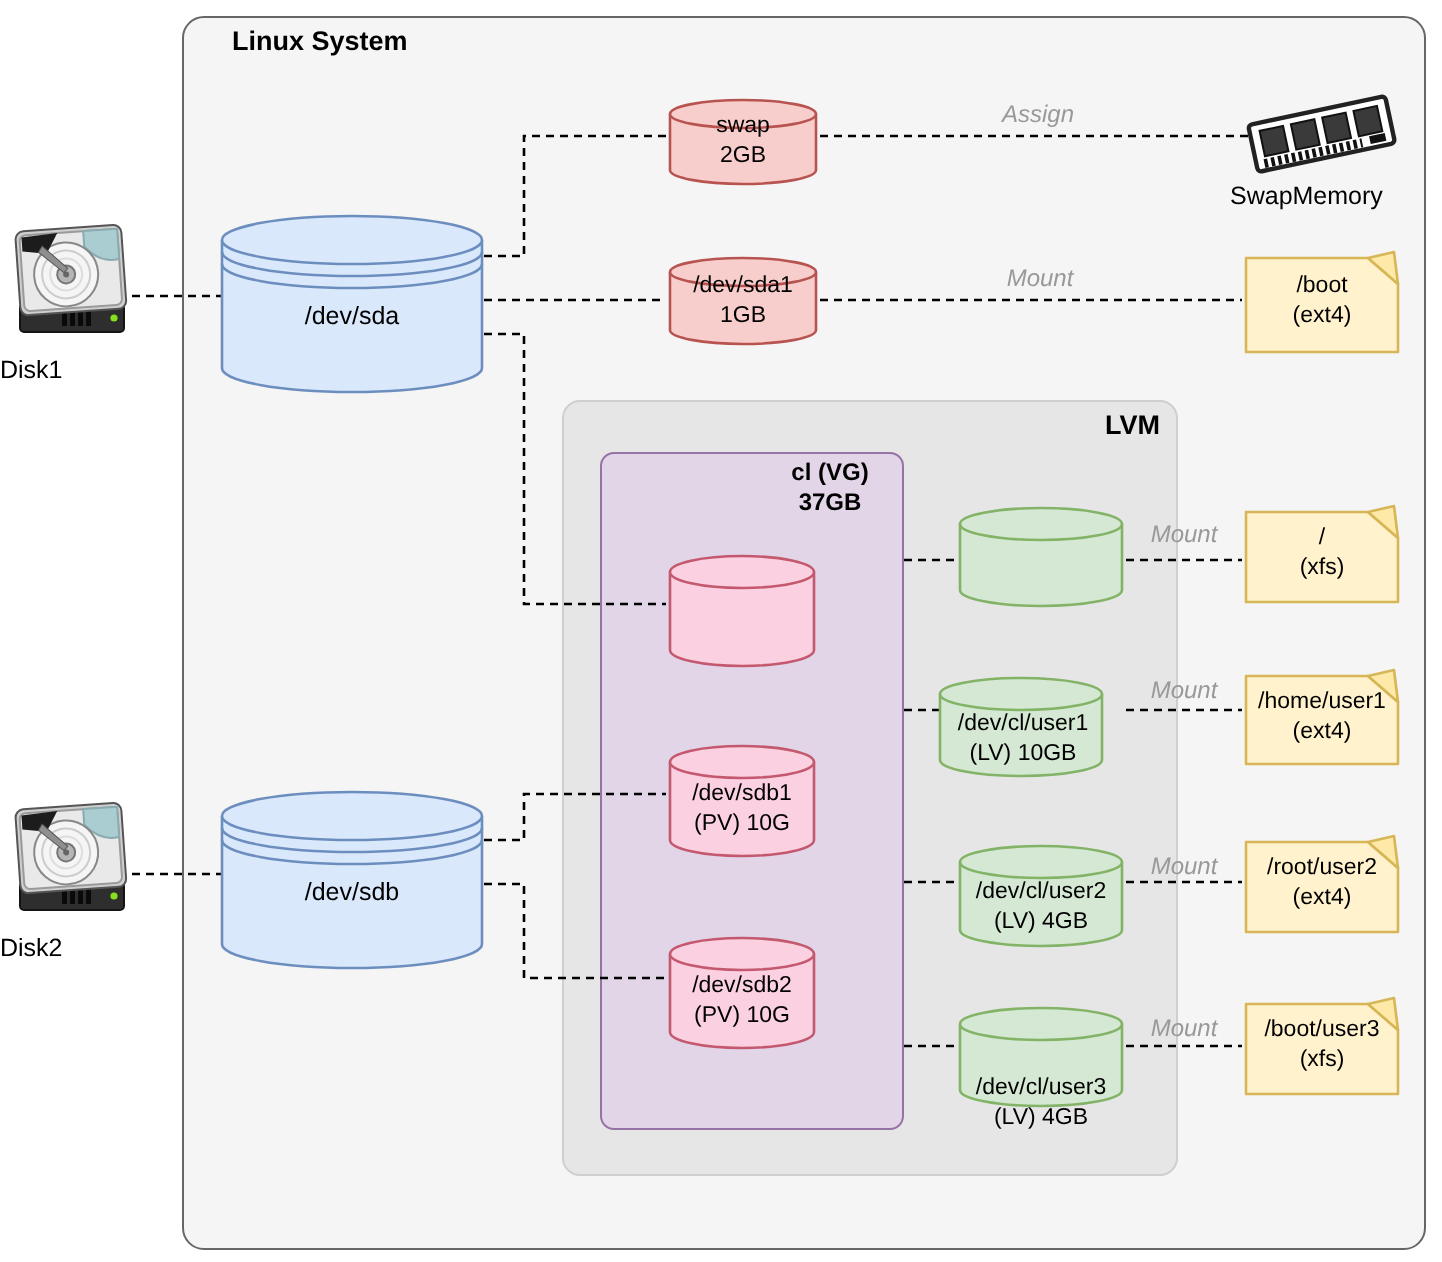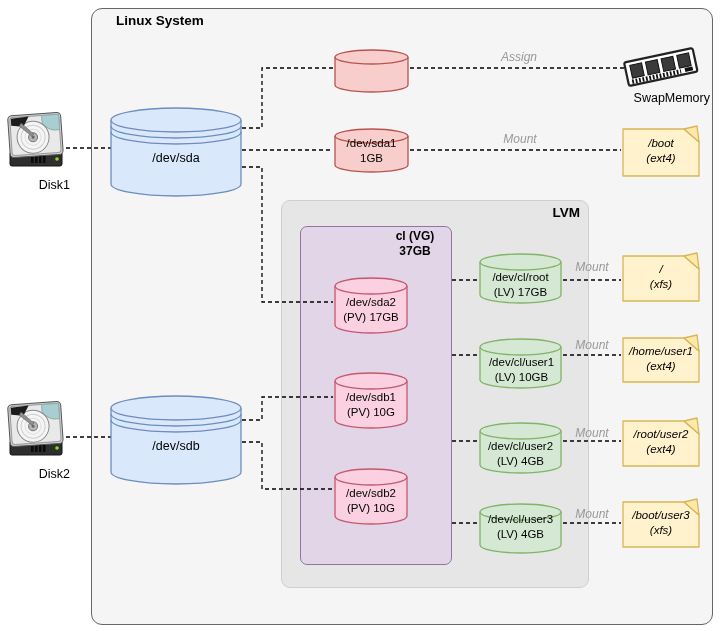--- a/index.html
+++ b/index.html
@@ -16,22 +16,22 @@
   .lvm-title{position:absolute;left:500px;top:205px;width:80px;text-align:right;font-size:13.5px;font-weight:bold;z-index:4;}
   .vg-title{position:absolute;left:384px;top:229px;width:62px;text-align:center;font-size:12px;font-weight:bold;line-height:15px;z-index:4;}
 
   #wires{position:absolute;left:0;top:0;z-index:5;pointer-events:none;}
   #wires polyline{fill:none;stroke:#000;stroke-width:1.3;stroke-dasharray:4 3;}
 
   .node{position:absolute;z-index:10;}
   .node svg{position:absolute;left:0;top:0;display:block;}
   .cyl-lbl{position:absolute;left:-6px;right:-6px;text-align:center;font-size:11.5px;line-height:15px;white-space:nowrap;}
   .cyl-lbl.big{font-size:12.5px;}
-  .note-lbl{position:absolute;left:0;right:0;top:0;bottom:0;display:flex;flex-direction:column;align-items:center;justify-content:center;font-size:11.5px;line-height:15px;text-align:center;font-style:italic;}
-  .icon-lbl{position:absolute;text-align:right;font-size:12.5px;z-index:10;}
+  .note-lbl{position:absolute;left:0;right:0;top:0;bottom:0;display:flex;flex-direction:column;align-items:center;justify-content:center;font-size:11.5px;line-height:15px;text-align:center;}
+  .icon-lbl{position:absolute;text-align:left;font-size:12.5px;z-index:10;}
   .edge-lbl{position:absolute;transform:translate(-50%,-50%);font-size:12px;font-style:italic;color:#999999;z-index:6;white-space:nowrap;}
 </style>
 </head>
 <body>
 
 <div id="canvas">
 
   <div class="box" id="outer-box"></div>
   <div class="box" id="lvm-box"></div>
   <div class="box" id="vg-box"></div>
@@ -139,44 +139,44 @@
     </svg>
     <div class="cyl-lbl big" style="top:44px">/dev/sdb</div>
   </div>
 
   <div class="node" style="left:334px;top:49px;width:75px;height:44px">
     <svg width="75" height="44">
       <path d="M1,8 V36 A36.5,7 0 0 0 74,36 V8 Z" fill="#f8cecc"></path>
       <path d="M1,8 V36 A36.5,7 0 0 0 74,36 V8" fill="none" stroke="#b85450" stroke-width="1.3"></path>
       <ellipse cx="37.5" cy="8" rx="36.5" ry="7" fill="#f8cecc" stroke="#b85450" stroke-width="1.3"></ellipse>
     </svg>
+    <div class="cyl-lbl" style="top:7px">
+      <span style="display:block">swap</span>
+      <span style="display:block">2GB</span>
+    </div>
   </div>
 
   <div class="node" style="left:334px;top:128px;width:75px;height:46px">
     <svg width="75" height="46">
       <path d="M1,8 V37 A36.5,7 0 0 0 74,37 V8 Z" fill="#f8cecc"></path>
       <path d="M1,8 V37 A36.5,7 0 0 0 74,37 V8" fill="none" stroke="#b85450" stroke-width="1.3"></path>
       <ellipse cx="37.5" cy="8" rx="36.5" ry="7" fill="#f8cecc" stroke="#b85450" stroke-width="1.3"></ellipse>
     </svg>
     <div class="cyl-lbl" style="top:8px">
       <span style="display:block">/dev/sda1</span>
       <span style="display:block">1GB</span>
     </div>
   </div>
 
   <div class="node" style="left:334px;top:277px;width:74px;height:58px">
     <svg width="74" height="58">
       <path d="M1,9 V48 A36,8 0 0 0 73,48 V9 Z" fill="#fbd0e0"></path>
       <path d="M1,9 V48 A36,8 0 0 0 73,48 V9" fill="none" stroke="#c4586f" stroke-width="1.3"></path>
       <ellipse cx="37" cy="9" rx="36" ry="8" fill="#fbd0e0" stroke="#c4586f" stroke-width="1.3"></ellipse>
     </svg>
-    <div class="cyl-lbl" style="top:18px">
-      <span style="display:block">/dev/sda2</span>
-      <span style="display:block">(PV) 17GB</span>
-    </div>
   </div>
 
   <div class="node" style="left:334px;top:372px;width:74px;height:58px">
     <svg width="74" height="58">
       <path d="M1,9 V48 A36,8 0 0 0 73,48 V9 Z" fill="#fbd0e0"></path>
       <path d="M1,9 V48 A36,8 0 0 0 73,48 V9" fill="none" stroke="#c4586f" stroke-width="1.3"></path>
       <ellipse cx="37" cy="9" rx="36" ry="8" fill="#fbd0e0" stroke="#c4586f" stroke-width="1.3"></ellipse>
     </svg>
     <div class="cyl-lbl" style="top:18px">
       <span style="display:block">/dev/sdb1</span>
@@ -195,27 +195,23 @@
       <span style="display:block">(PV) 10G</span>
     </div>
   </div>
 
   <div class="node" style="left:479px;top:253px;width:83px;height:52px">
     <svg width="83" height="52">
       <path d="M1,9 V42 A40.5,8 0 0 0 82,42 V9 Z" fill="#d5e8d4"></path>
       <path d="M1,9 V42 A40.5,8 0 0 0 82,42 V9" fill="none" stroke="#82b366" stroke-width="1.3"></path>
       <ellipse cx="41.5" cy="9" rx="40.5" ry="8" fill="#d5e8d4" stroke="#82b366" stroke-width="1.3"></ellipse>
     </svg>
-    <div class="cyl-lbl" style="top:17px">
-      <span style="display:block">/dev/cl/root</span>
-      <span style="display:block">(LV) 17GB</span>
-    </div>
-  </div>
-
-  <div class="node" style="left:479px;top:338px;width:85px;height:52px">
+  </div>
+
+  <div class="node" style="left:469px;top:338px;width:85px;height:52px">
     <svg width="83" height="52">
       <path d="M1,9 V42 A40.5,8 0 0 0 82,42 V9 Z" fill="#d5e8d4"></path>
       <path d="M1,9 V42 A40.5,8 0 0 0 82,42 V9" fill="none" stroke="#82b366" stroke-width="1.3"></path>
       <ellipse cx="41.5" cy="9" rx="40.5" ry="8" fill="#d5e8d4" stroke="#82b366" stroke-width="1.3"></ellipse>
     </svg>
     <div class="cyl-lbl" style="top:17px">
       <span style="display:block">/dev/cl/user1</span>
       <span style="display:block">(LV) 10GB</span>
     </div>
   </div>
@@ -231,21 +227,21 @@
       <span style="display:block">(LV) 4GB</span>
     </div>
   </div>
 
   <div class="node" style="left:479px;top:503px;width:83px;height:52px">
     <svg width="83" height="52">
       <path d="M1,9 V42 A40.5,8 0 0 0 82,42 V9 Z" fill="#d5e8d4"></path>
       <path d="M1,9 V42 A40.5,8 0 0 0 82,42 V9" fill="none" stroke="#82b366" stroke-width="1.3"></path>
       <ellipse cx="41.5" cy="9" rx="40.5" ry="8" fill="#d5e8d4" stroke="#82b366" stroke-width="1.3"></ellipse>
     </svg>
-    <div class="cyl-lbl" style="top:9px">
+    <div class="cyl-lbl" style="top:34px">
       <span style="display:block">/dev/cl/user3</span>
       <span style="display:block">(LV) 4GB</span>
     </div>
   </div>
 
   <div class="node" style="left:622px;top:44px;width:78px;height:48px">
     <svg width="78" height="48" viewBox="0 0 78 48">
       <g transform="rotate(-12 39 24)">
         <rect x="4" y="11" width="70" height="24" rx="2" fill="#ffffff" stroke="#222" stroke-width="2.2"></rect>
         <rect x="9" y="15" width="12" height="13" fill="#3a3a3a" stroke="#111"></rect>

